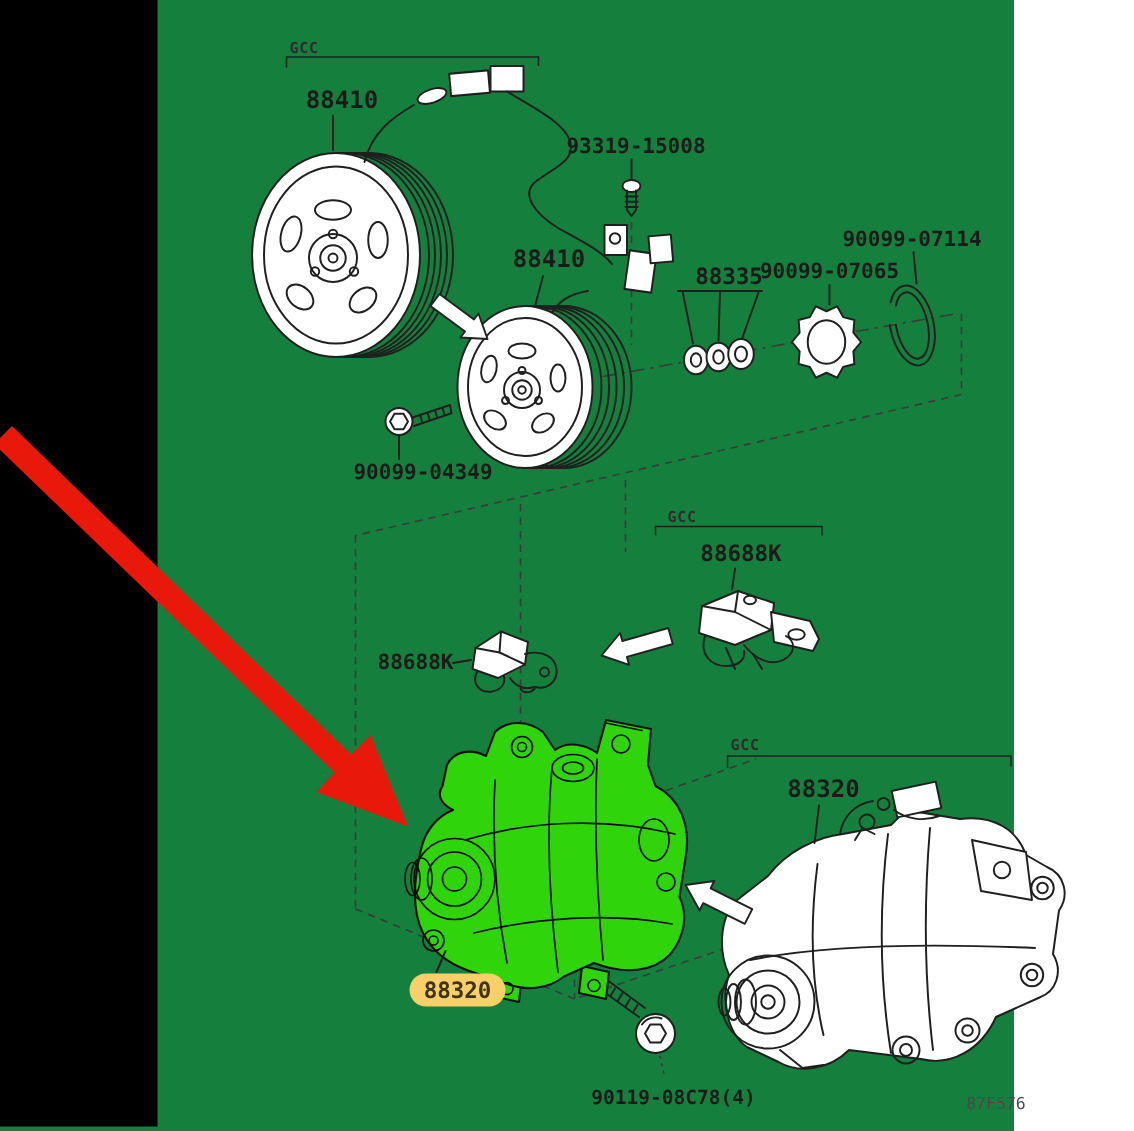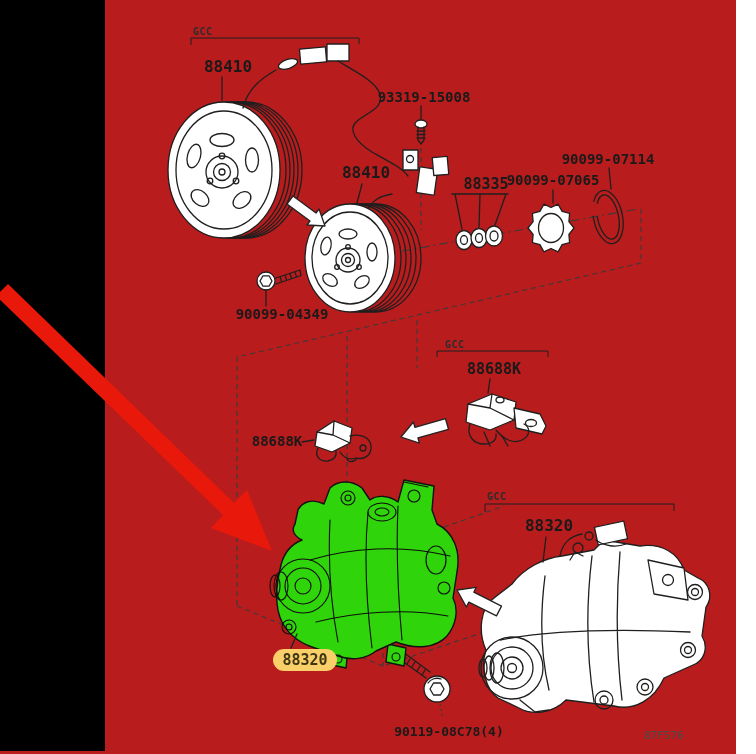--- a/index.html
+++ b/index.html
@@ -1,16 +1,16 @@
 <!DOCTYPE html>
 <html><head>
 <meta charset="utf-8">
 <style>
   html,body{margin:0;padding:0;width:756px;height:754px;background:#fff;overflow:hidden}
-  .stage{position:relative;width:736px;height:754px;background:#b91c1c}
+  .stage{position:relative;width:676px;height:754px;background:#15803d}
   svg{display:block}
   text{font-family:"DejaVu Sans Mono","Liberation Mono",monospace;font-weight:bold;fill:#1a1a1a}
   .t16{font-size:16px}.t15{font-size:15px}.t14{font-size:14px}.t13{font-size:13px}
   .gcc{font-size:10px;letter-spacing:.5px;fill:#2d2d2d}
   .figcode{font-size:11px;font-weight:normal;fill:#4a4a4a}
   .pilltext{font-size:15px;fill:#3f3414}
   .ln{stroke:#1f1f1f;stroke-width:1.3;fill:none;stroke-linecap:round;stroke-linejoin:round}
   .lnw{stroke:#1f1f1f;stroke-width:1.3;fill:#fff;stroke-linejoin:round}
   .thin{stroke:#1f1f1f;stroke-width:1;fill:none}
   .dash{stroke:#3a3a3a;stroke-width:1.1;fill:none;stroke-dasharray:5 4}

